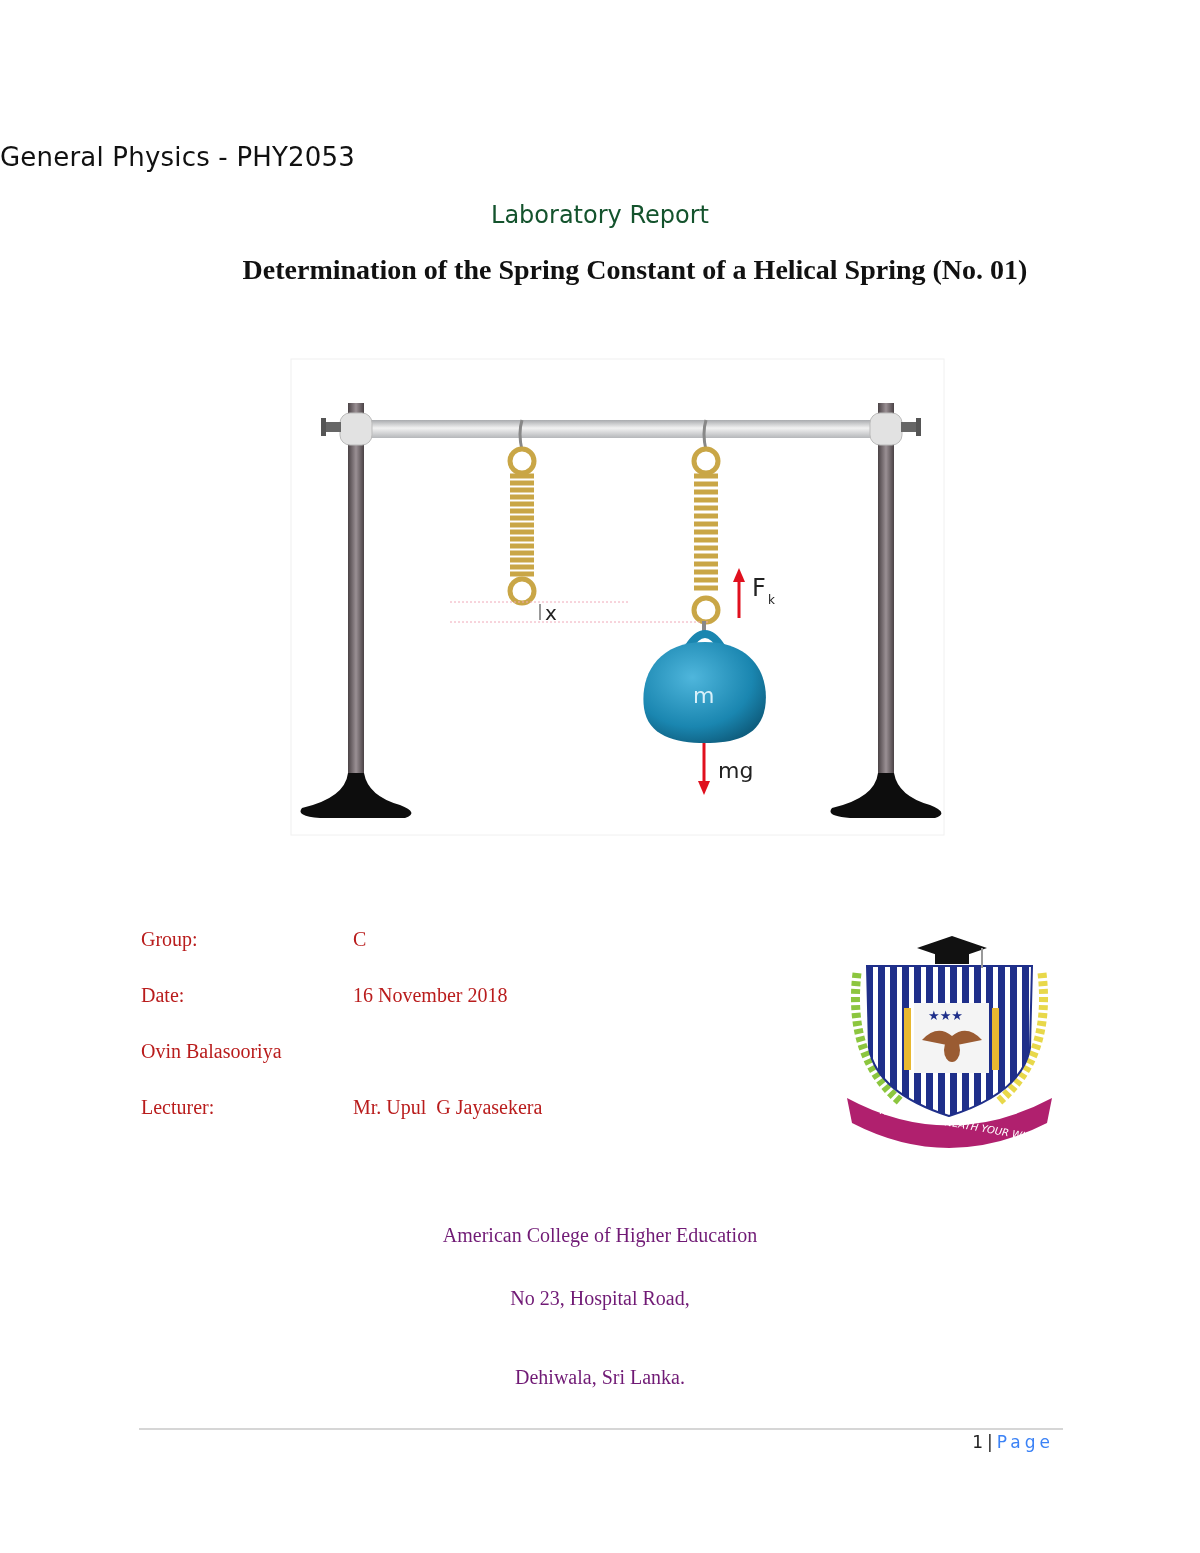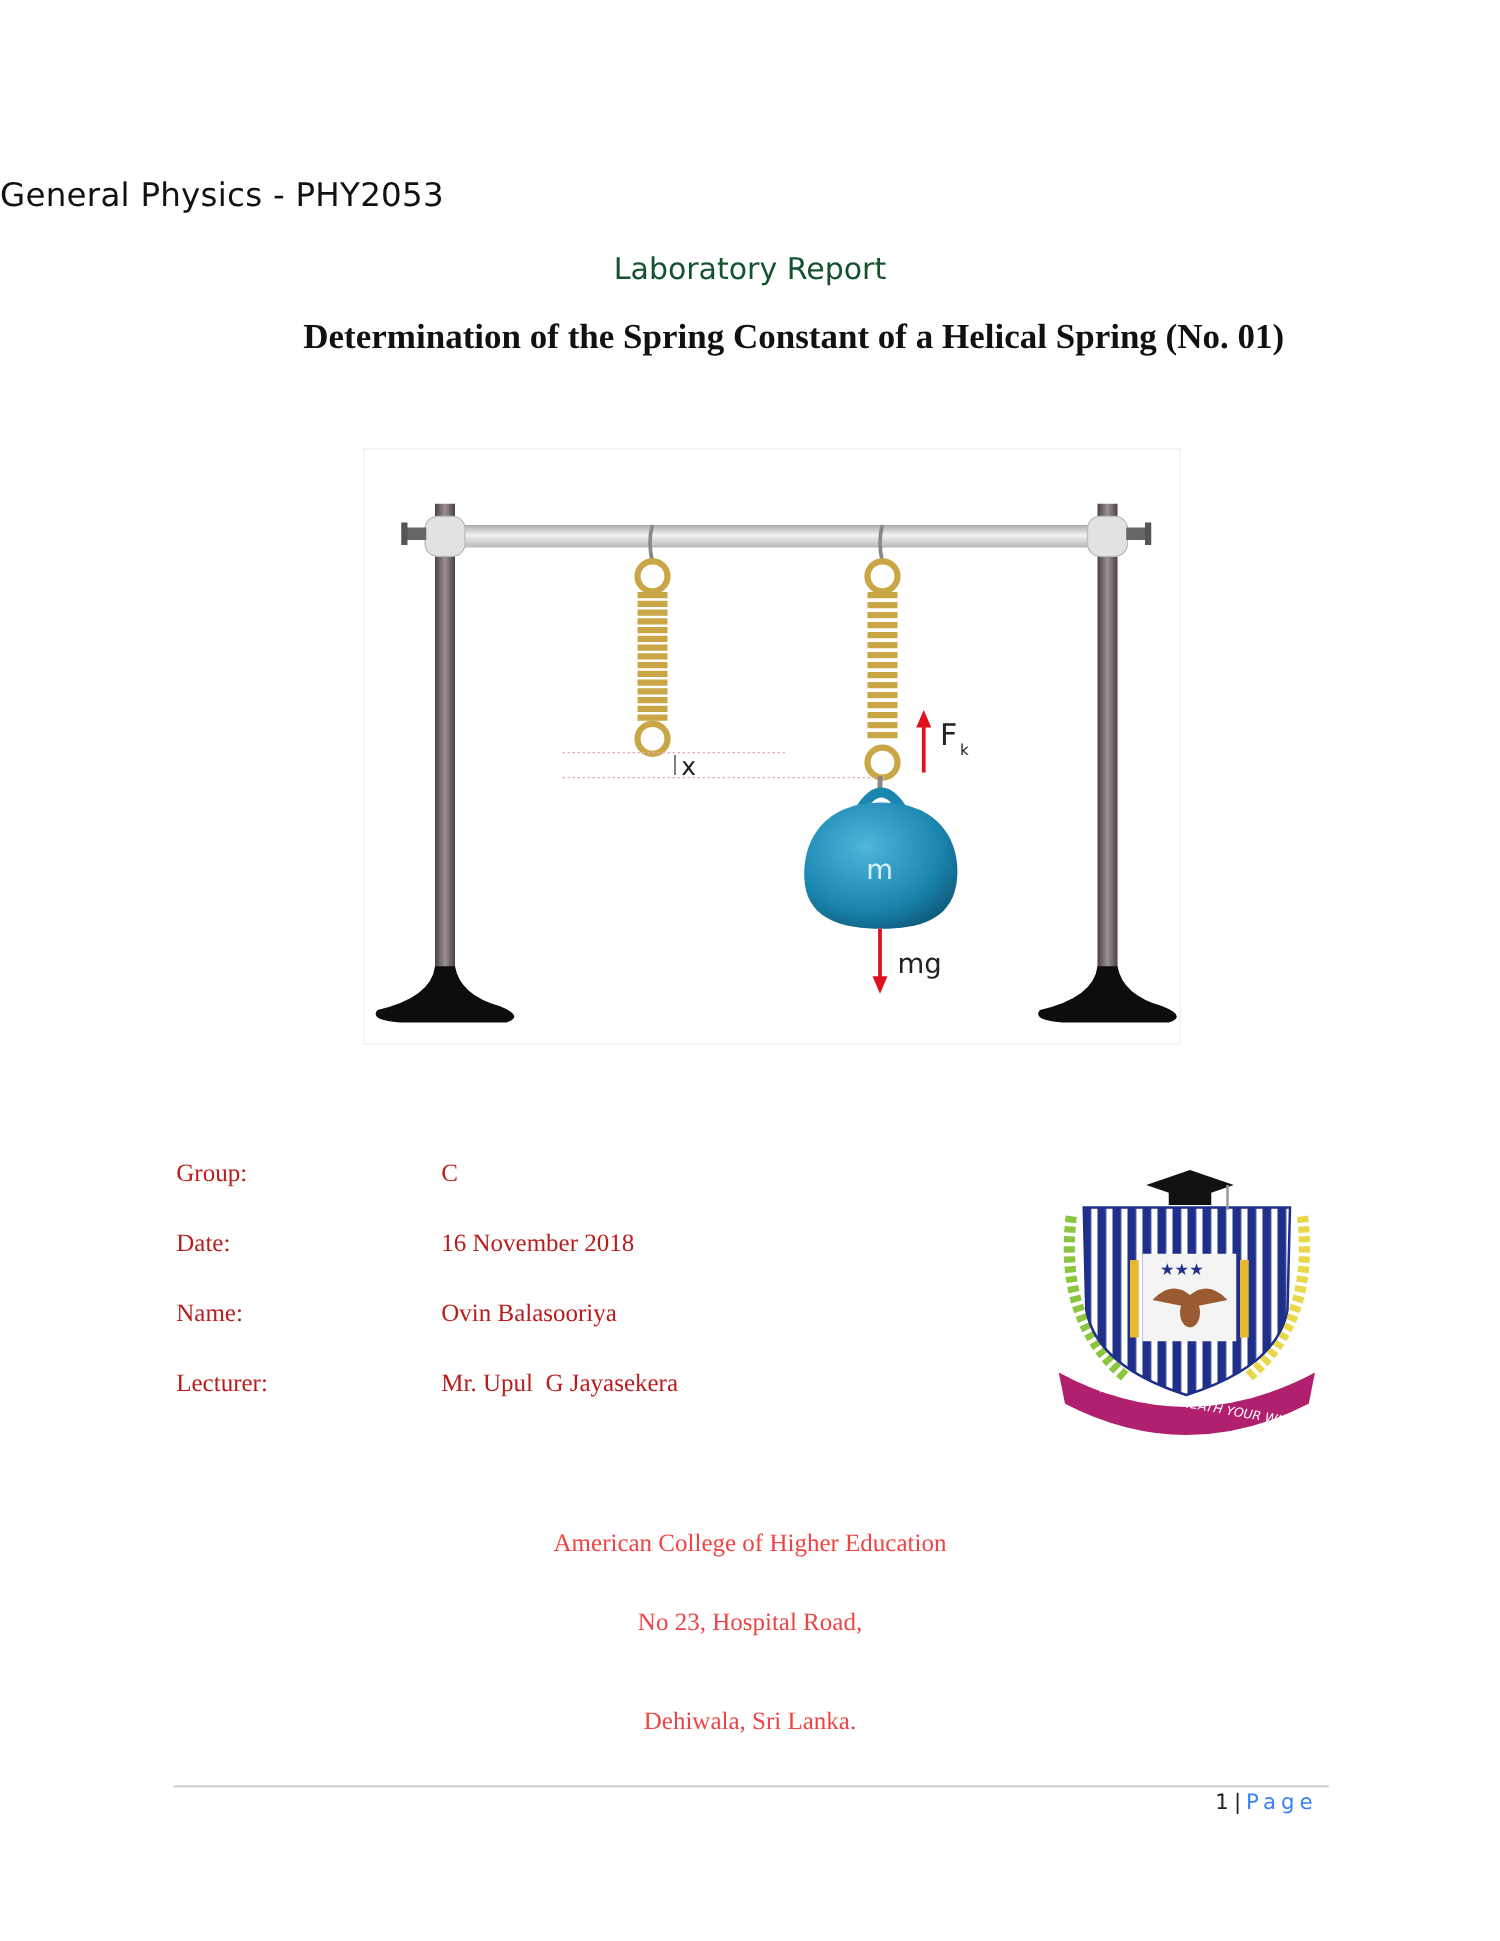--- a/index.html
+++ b/index.html
@@ -8,21 +8,21 @@
     font-family:"DejaVu Sans", sans-serif; font-size:26px; color:#111; letter-spacing:0.2px; }
   .title2 { position:absolute; left:0; width:1200px; top:201px; text-align:center;
     font-family:"DejaVu Sans", sans-serif; font-size:24px; color:#14532d; }
   .title3 { position:absolute; left:0; width:1270px; top:254px; text-align:center;
     font-family:"Liberation Serif", serif; font-size:28px; font-weight:bold; color:#111; }
   .figure { position:absolute; left:290px; top:358px; width:655px; height:478px; }
   .info { position:absolute; left:141px; top:928px; font-family:"Liberation Serif", serif; font-size:20px; color:#b91c1c; }
   .info-row { height:56px; display:flex; }
   .info-label { width:212px; }
   .logo { position:absolute; left:842px; top:928px; width:215px; height:230px; }
-  .addr { position:absolute; left:0; width:1200px; text-align:center; font-family:"Liberation Serif", serif; font-size:20px; color:#ef4444; }
+  .addr { position:absolute; left:0; width:1200px; text-align:center; font-family:"Liberation Serif", serif; font-size:20px; color:#701a75; }
   .footer-line { position:absolute; left:139px; top:1428px; width:924px; height:2px; background:#d6d6d6; }
   .footer { position:absolute; right:146px; top:1432px; font-family:"DejaVu Sans", sans-serif; font-size:17px; color:#222; }
   .footer .sep { margin:0 4px; }
   .footer .page-word { color:#3b82f6; letter-spacing:4px; }
 </style>
 </head>
 <body>
 
 <div class="title1">General Physics - PHY2053</div>
 <div class="title2">Laboratory Report</div>
@@ -105,21 +105,20 @@
 <div class="info">
   <div class="info-row">
     <span class="info-label">Group:</span>
     <span>C</span>
   </div>
   <div class="info-row">
     <span class="info-label">Date:</span>
     <span>16 November 2018</span>
   </div>
   <div class="info-row">
-    <span class="info-label">Name:</span>
     <span>Ovin Balasooriya</span>
   </div>
   <div class="info-row">
     <span class="info-label">Lecturer:</span>
     <span style="white-space:pre">Mr. Upul  G Jayasekera</span>
   </div>
 </div>
 
 <div class="logo">
   <svg width="215" height="230" viewBox="0 0 215 230" xmlns="http://www.w3.org/2000/svg">

